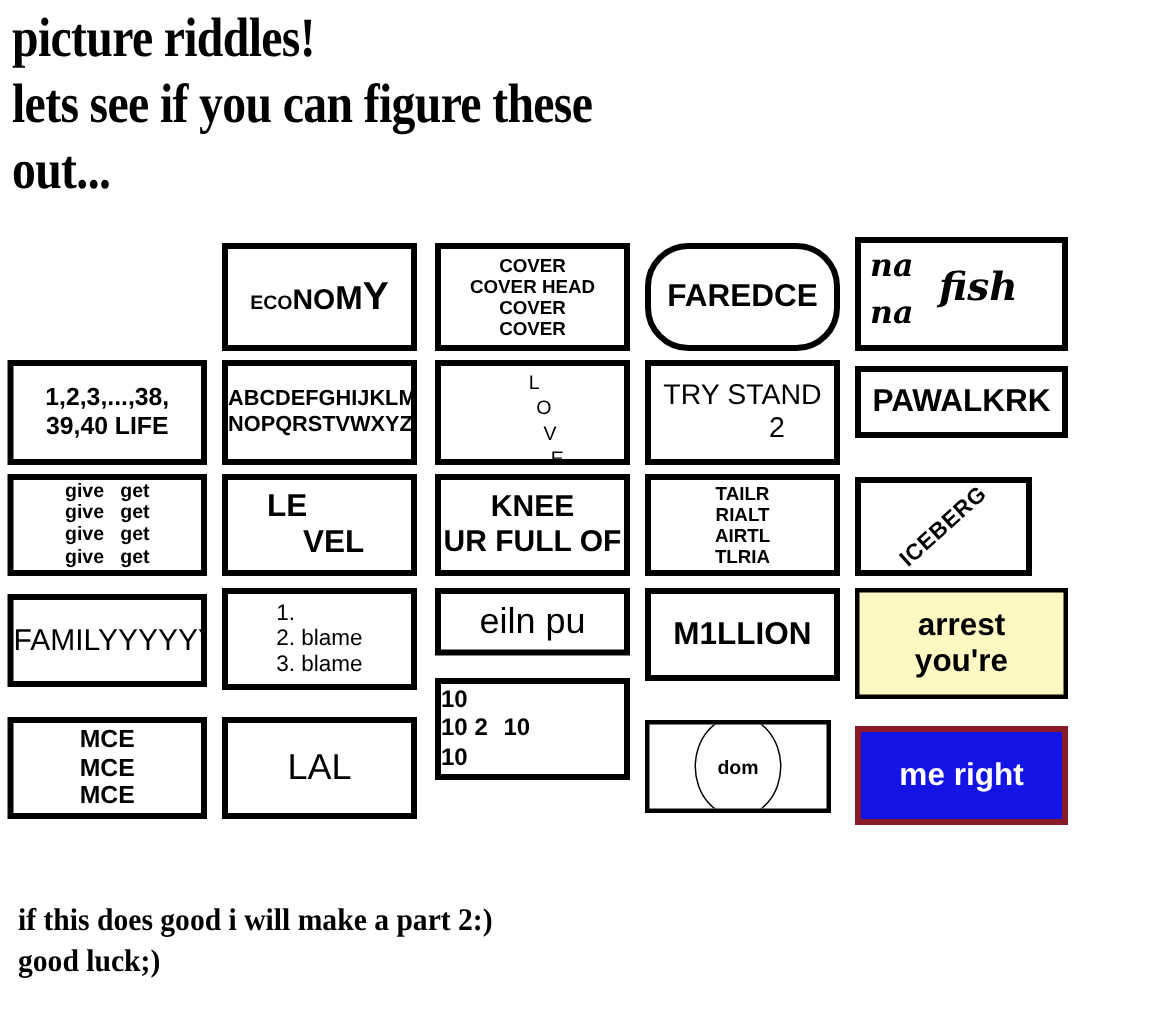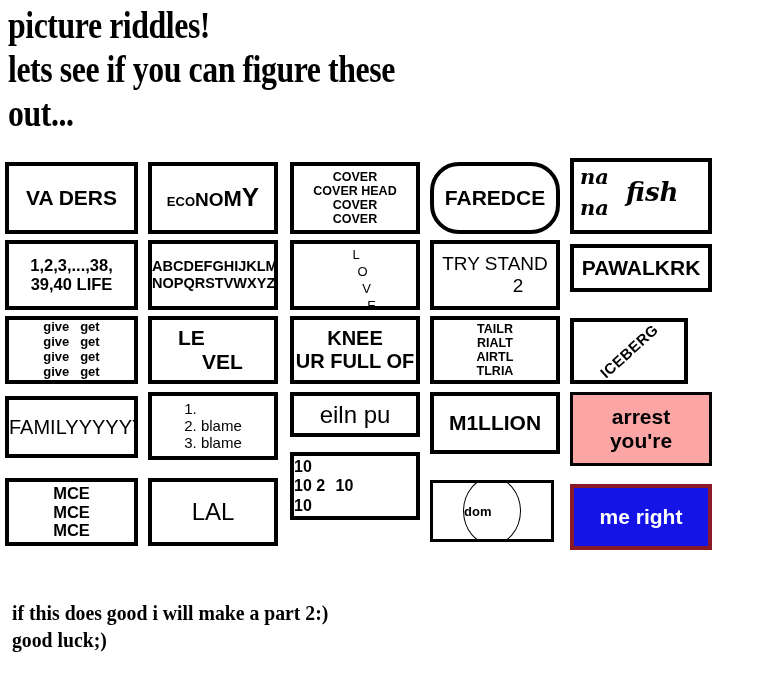--- a/index.html
+++ b/index.html
@@ -145,52 +145,49 @@
 
   
   .domwrap { position: relative; width: 100%; height: 100%; display: flex; align-items: center; justify-content: center; }
   .ellipse {
     width: 56px;
     height: 66px;
     border: 1.5px solid #000;
     border-radius: 50%;
     display: flex;
     align-items: center;
-    justify-content: flex-start;
+    justify-content: center;
     font-size: 13px;
     font-weight: bold;
   }
   .cell.thin { border-width: 3px; }
 
   
   .cell.cyan {
-    background: #fca5a5;
+    background: #fef9c3;
     border: 3px solid #000;
     align-items: center;
   }
   .cell.blue {
     background: #1414e6;
     border: 4px solid #8b1a28;
     color: #ffffff;
   }
 </style>
 </head>
 <body>
 
 <div class="intro">
   <div>picture riddles!</div>
   <div>lets see if you can figure these</div>
   <div>out...</div>
 </div>
 
 <div class="grid">
 
-  <div class="cell" style="left:5px;  top:162px; width:133px; height:72px;">
-    <div class="inner t22">VA DERS</div>
-  </div>
 
   <div class="cell" style="left:148px; top:162px; width:130px; height:72px;">
     <div class="inner econ"><span class="s1">ECO</span><span class="s2">NO</span><span class="s3">M</span><span class="s4">Y</span></div>
   </div>
 
   <div class="cell" style="left:290px; top:162px; width:130px; height:72px;">
     <div class="inner t13">
       <div>COVER</div>
       <div>COVER HEAD COVER</div>
       <div>COVER</div>

